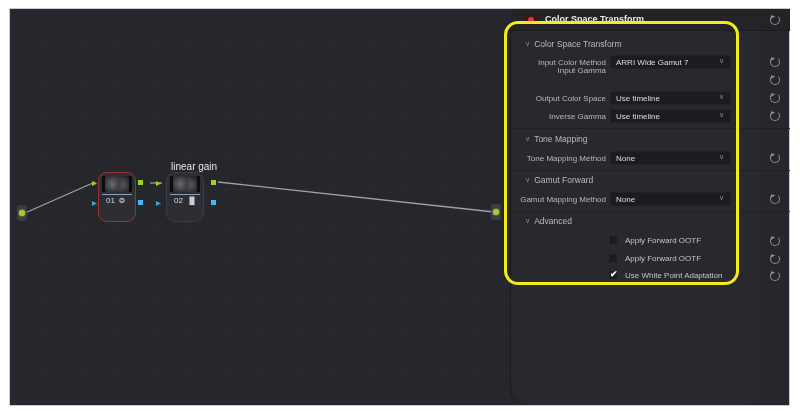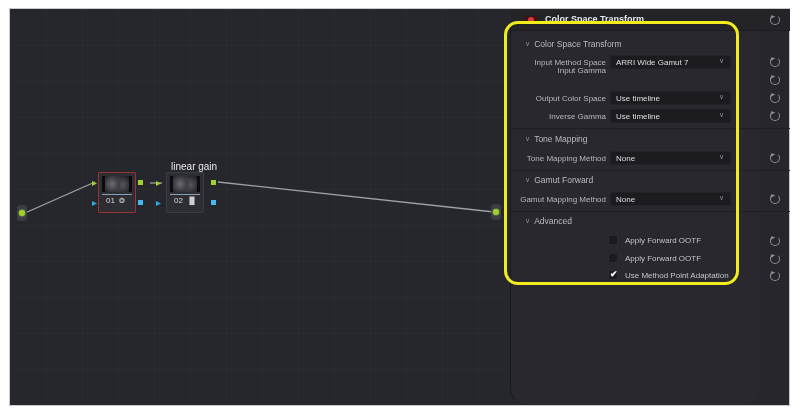--- a/index.html
+++ b/index.html
@@ -26,22 +26,22 @@
   .io-node {
     position: absolute; width: 10px; height: 16px; border-radius: 3px;
     background: #3a3b44;
   }
   .io-node .dot {
     position: absolute; left: 2px; top: 5px; width: 6px; height: 6px; border-radius: 50%;
     background: #9fd12a; box-shadow: 0 0 2px #b8e84a;
   }
 
   .node {
-    position: absolute; width: 38px; height: 41px; background: #2d2e34;
-    border-radius: 1px; border: 1px solid #3c3d44;
+    position: absolute; width: 38px; height: 50px; background: #2d2e34;
+    border-radius: 9px; border: 1px solid #3c3d44;
   }
   .node.selected { border: 1px solid #9a3232; }
   .node .thumb {
     position: absolute; left: 3px; top: 3px; width: 30px; height: 16px;
     background: radial-gradient(circle at 30% 50%, #6c6c72 0, #3e3e44 35%, transparent 60%),
                 radial-gradient(circle at 70% 55%, #5c5c62 0, #3a3a40 30%, transparent 55%),
                 #1d1d21;
     border-left: 3px solid #0c0c0e; border-right: 3px solid #0c0c0e;
   }
   .node .bar {
@@ -176,21 +176,21 @@
           <div class="knob"></div>
         </div>
       <span class="panel-title">Color Space Transform</span>
       <div class="reset" style="left:259px; top:6px;"></div>
     </div>
 
     <div class="section" style="top:30px;">
       <span class="chev">∨</span><span>Color Space Transform</span>
     </div>
 
-    <div class="field-label" style="top:49px;">Input Method Space</div>
+    <div class="field-label" style="top:49px;">Input Color Method</div>
     <div class="select" style="top:46px;">
       <span class="val">ARRI Wide Gamut 7</span>
       <span class="caret">∨</span>
     </div>
     <div class="reset" style="left:259px; top:48px;"></div>
 
     <div class="field-label" style="top:57px;">Input Gamma</div>
     <div class="reset" style="left:259px; top:66px;"></div>
 
     <div class="field-label" style="top:85px;">Output Color Space</div>
@@ -241,18 +241,18 @@
     <div class="check-label" style="top:227px;">Apply Forward OOTF</div>
     <div class="reset" style="left:259px; top:227px;"></div>
 
     <div class="checkbox" style="top:244px;"></div>
     <div class="check-label" style="top:245px;">Apply Forward OOTF</div>
     <div class="reset" style="left:259px; top:245px;"></div>
 
     <div class="checkbox" style="top:261px;">
       <span class="tick">✔</span>
     </div>
-    <div class="check-label" style="top:262px;">Use Method Point Adaptation</div>
+    <div class="check-label" style="top:262px;">Use White Point Adaptation</div>
     <div class="reset" style="left:259px; top:262px;"></div>
   </div>
 </div>
 
 <div class="highlight"></div>
 
 </body></html>

